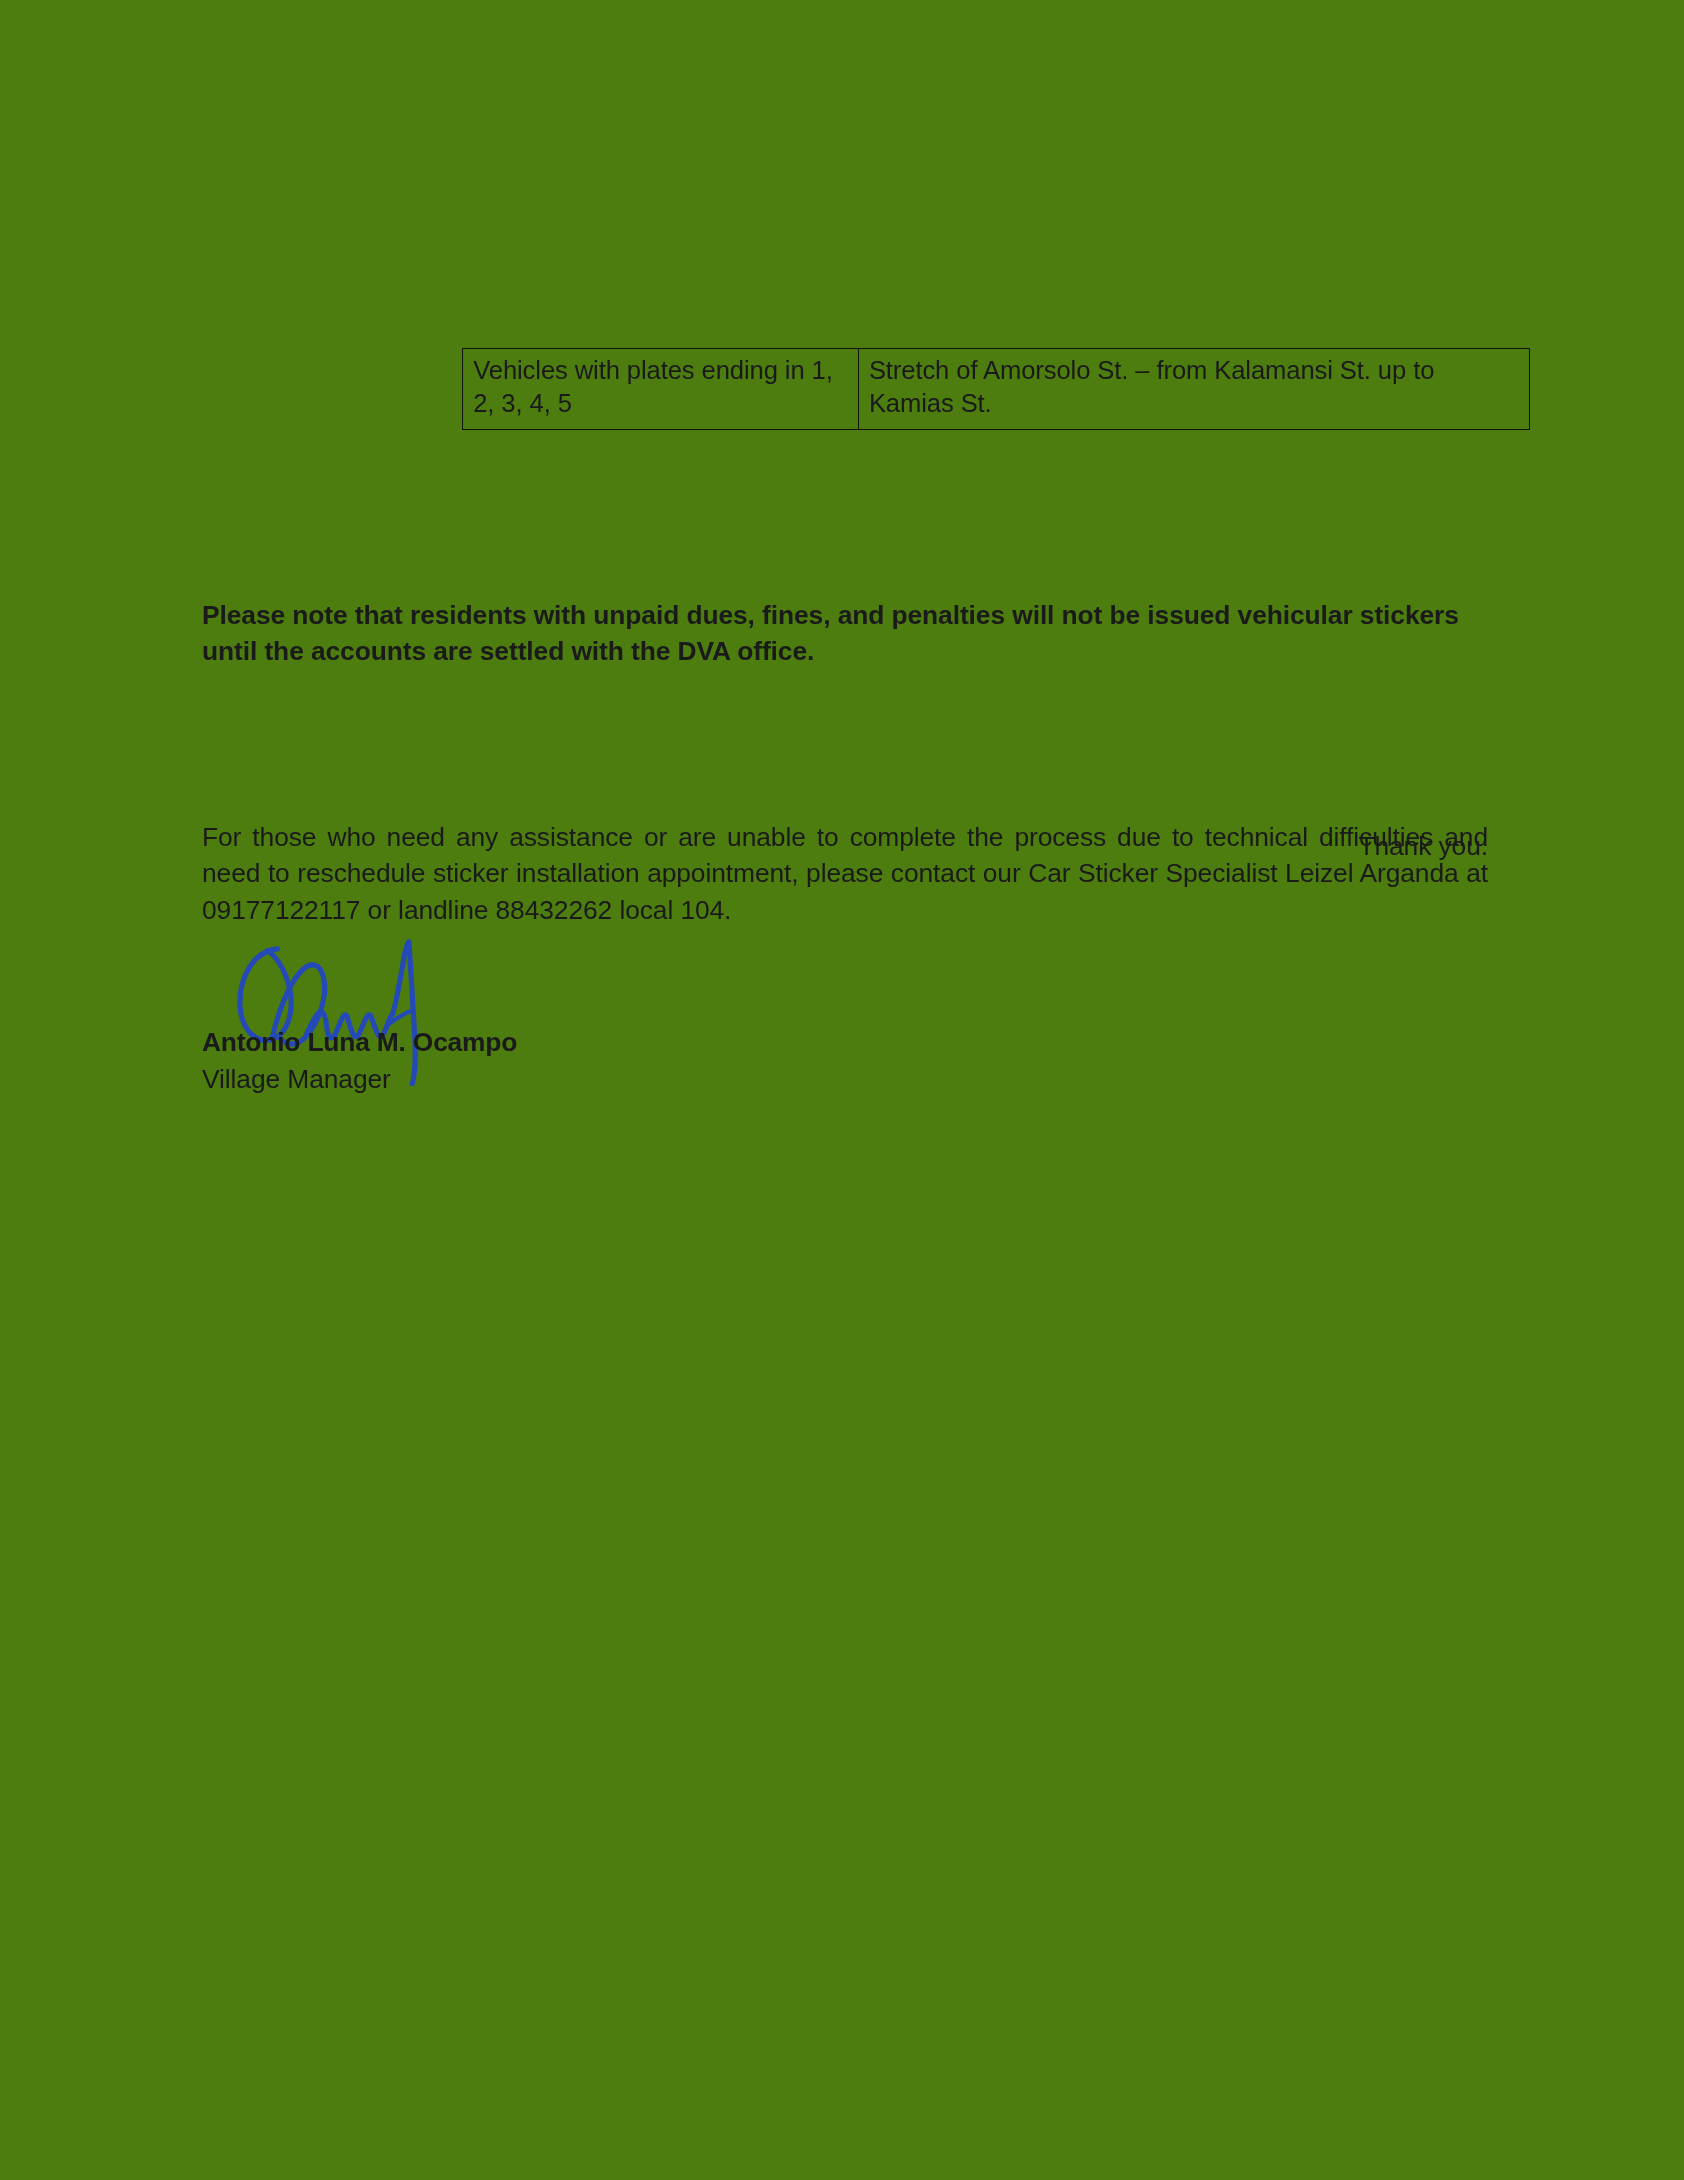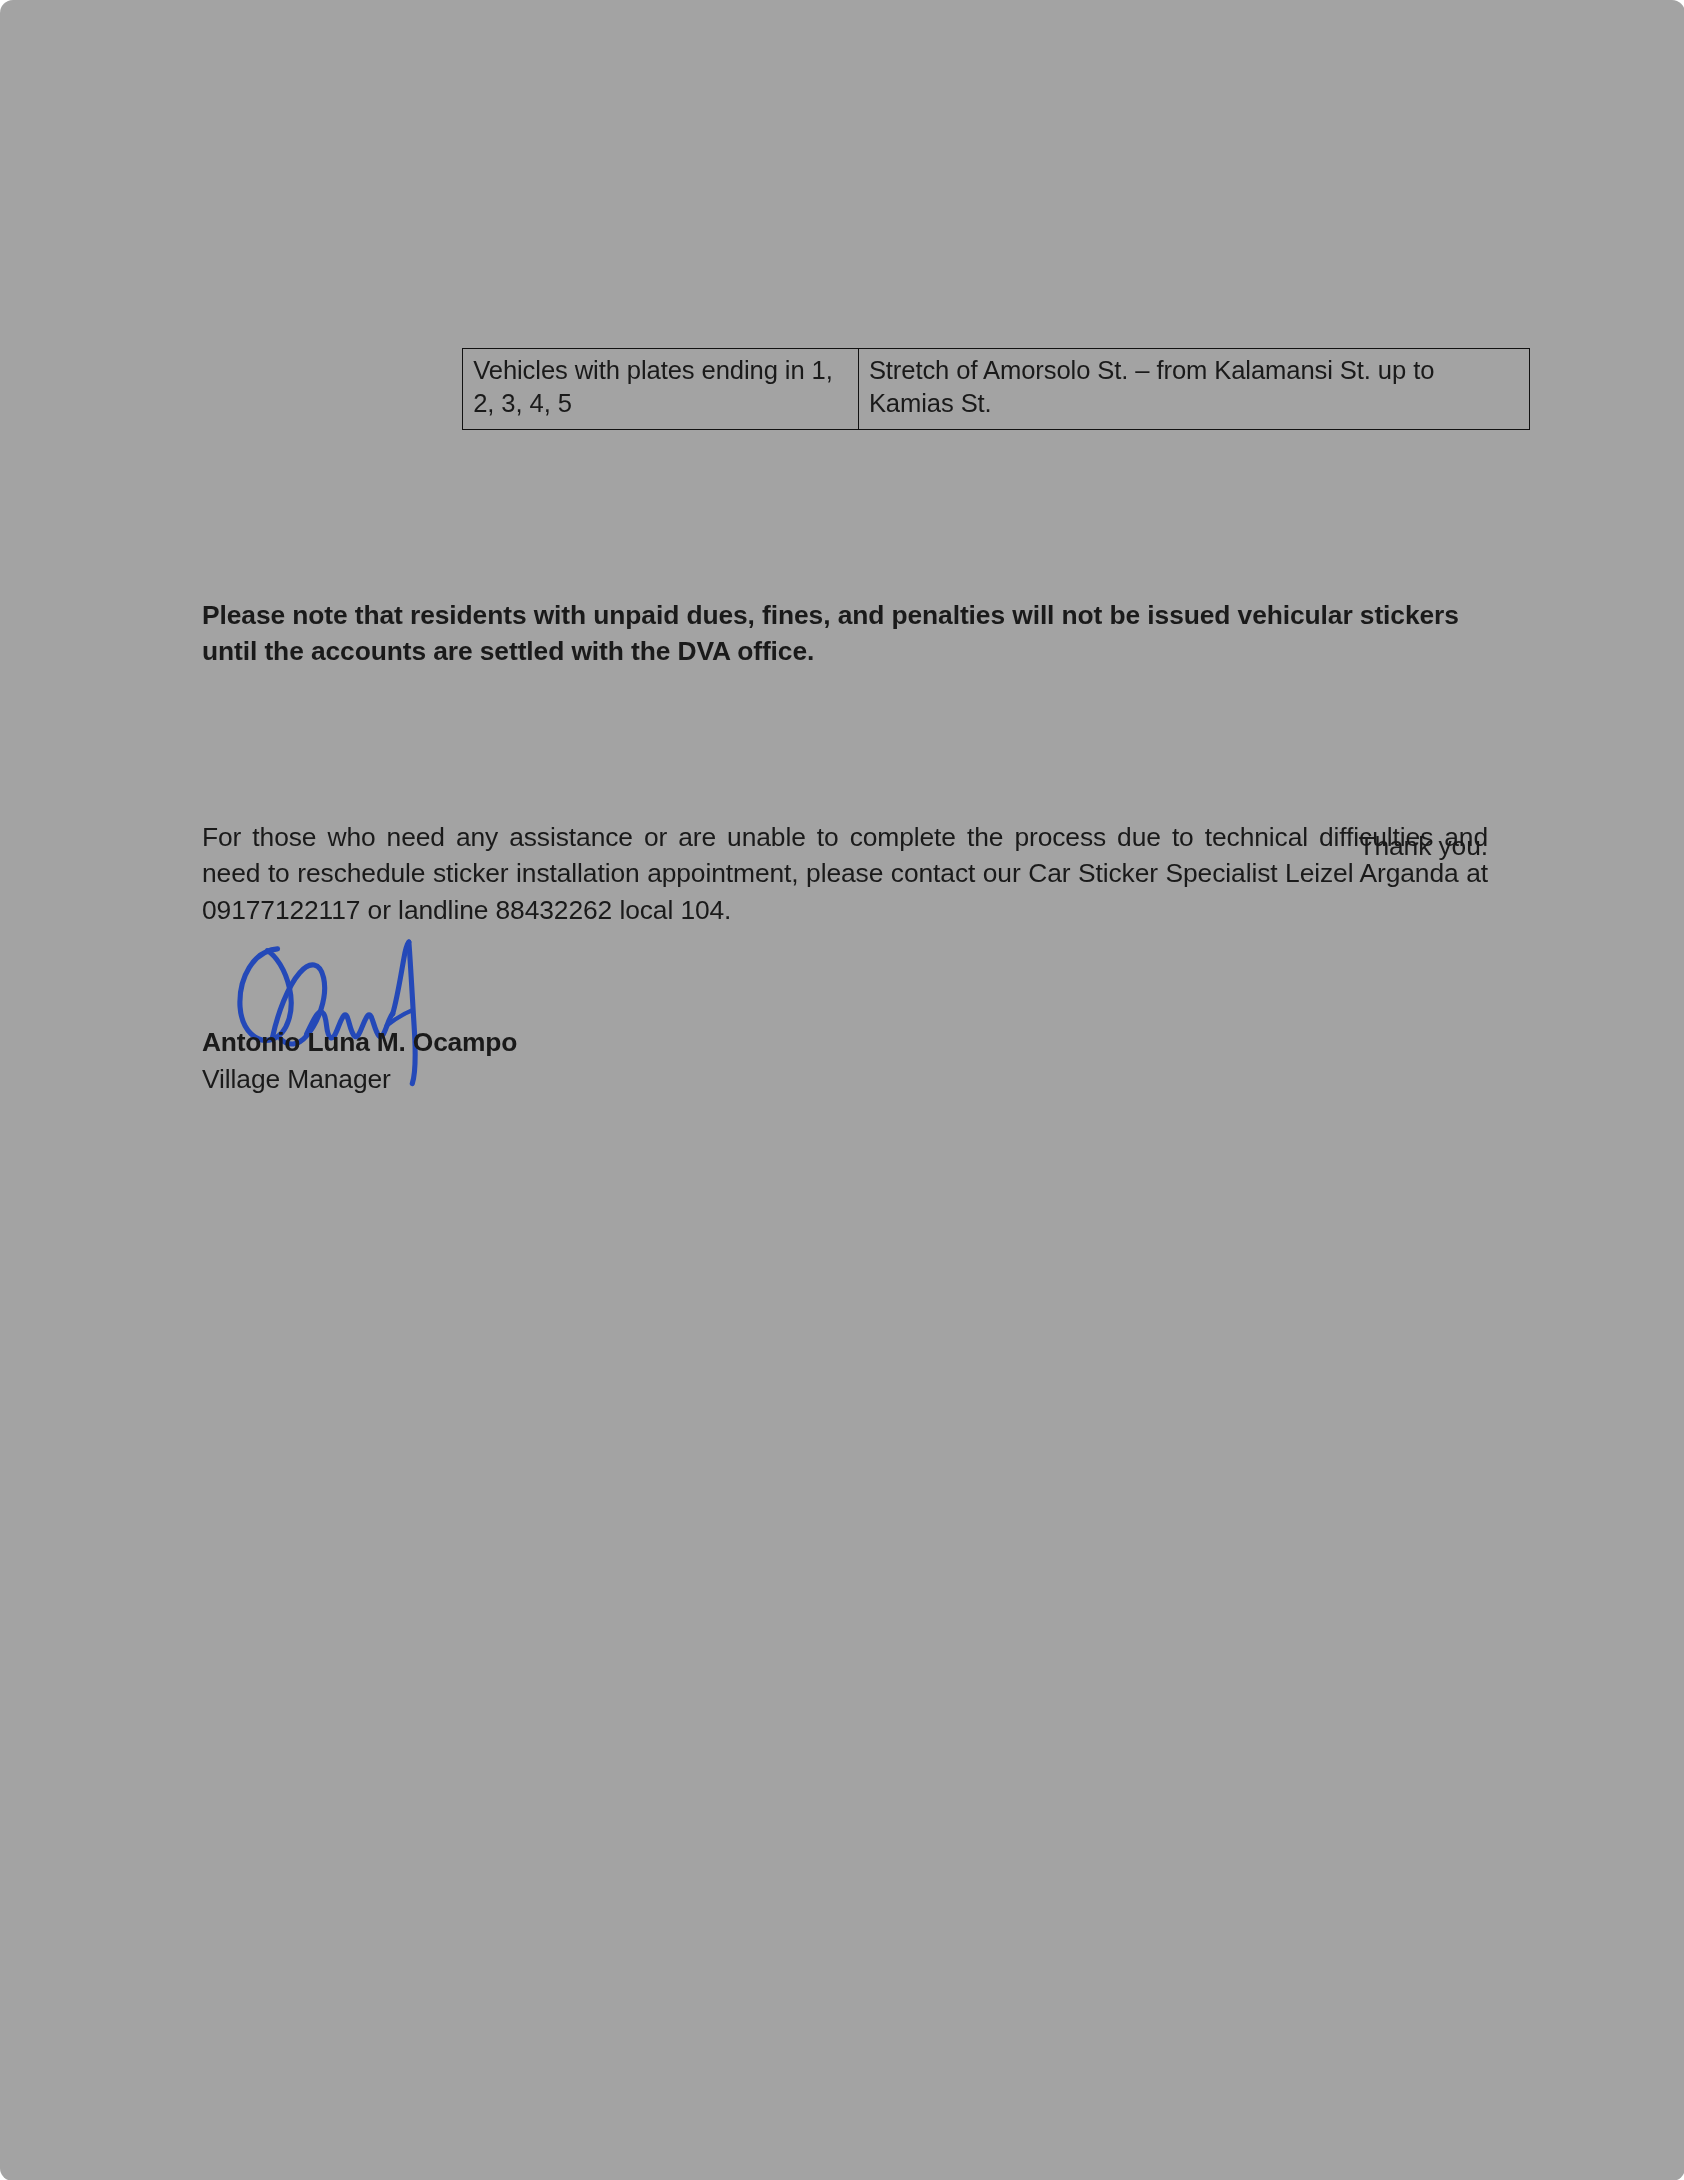--- a/index.html
+++ b/index.html
@@ -13,22 +13,21 @@
     position: relative;
     font-family: "Liberation Sans", sans-serif;
     color: #1a1a1a;
     overflow: hidden;
   }
 
   
   .page {
     position: absolute;
     inset: 0;
-    background: #a3a3a3;
-    border-radius: 13px;
+    background: #4d7c0f;
   }
 
   
   .schedule-table {
     position: absolute;
     left: 462px;
     top: 348px;
     width: 1029px;
     border-collapse: collapse;
     table-layout: fixed;

